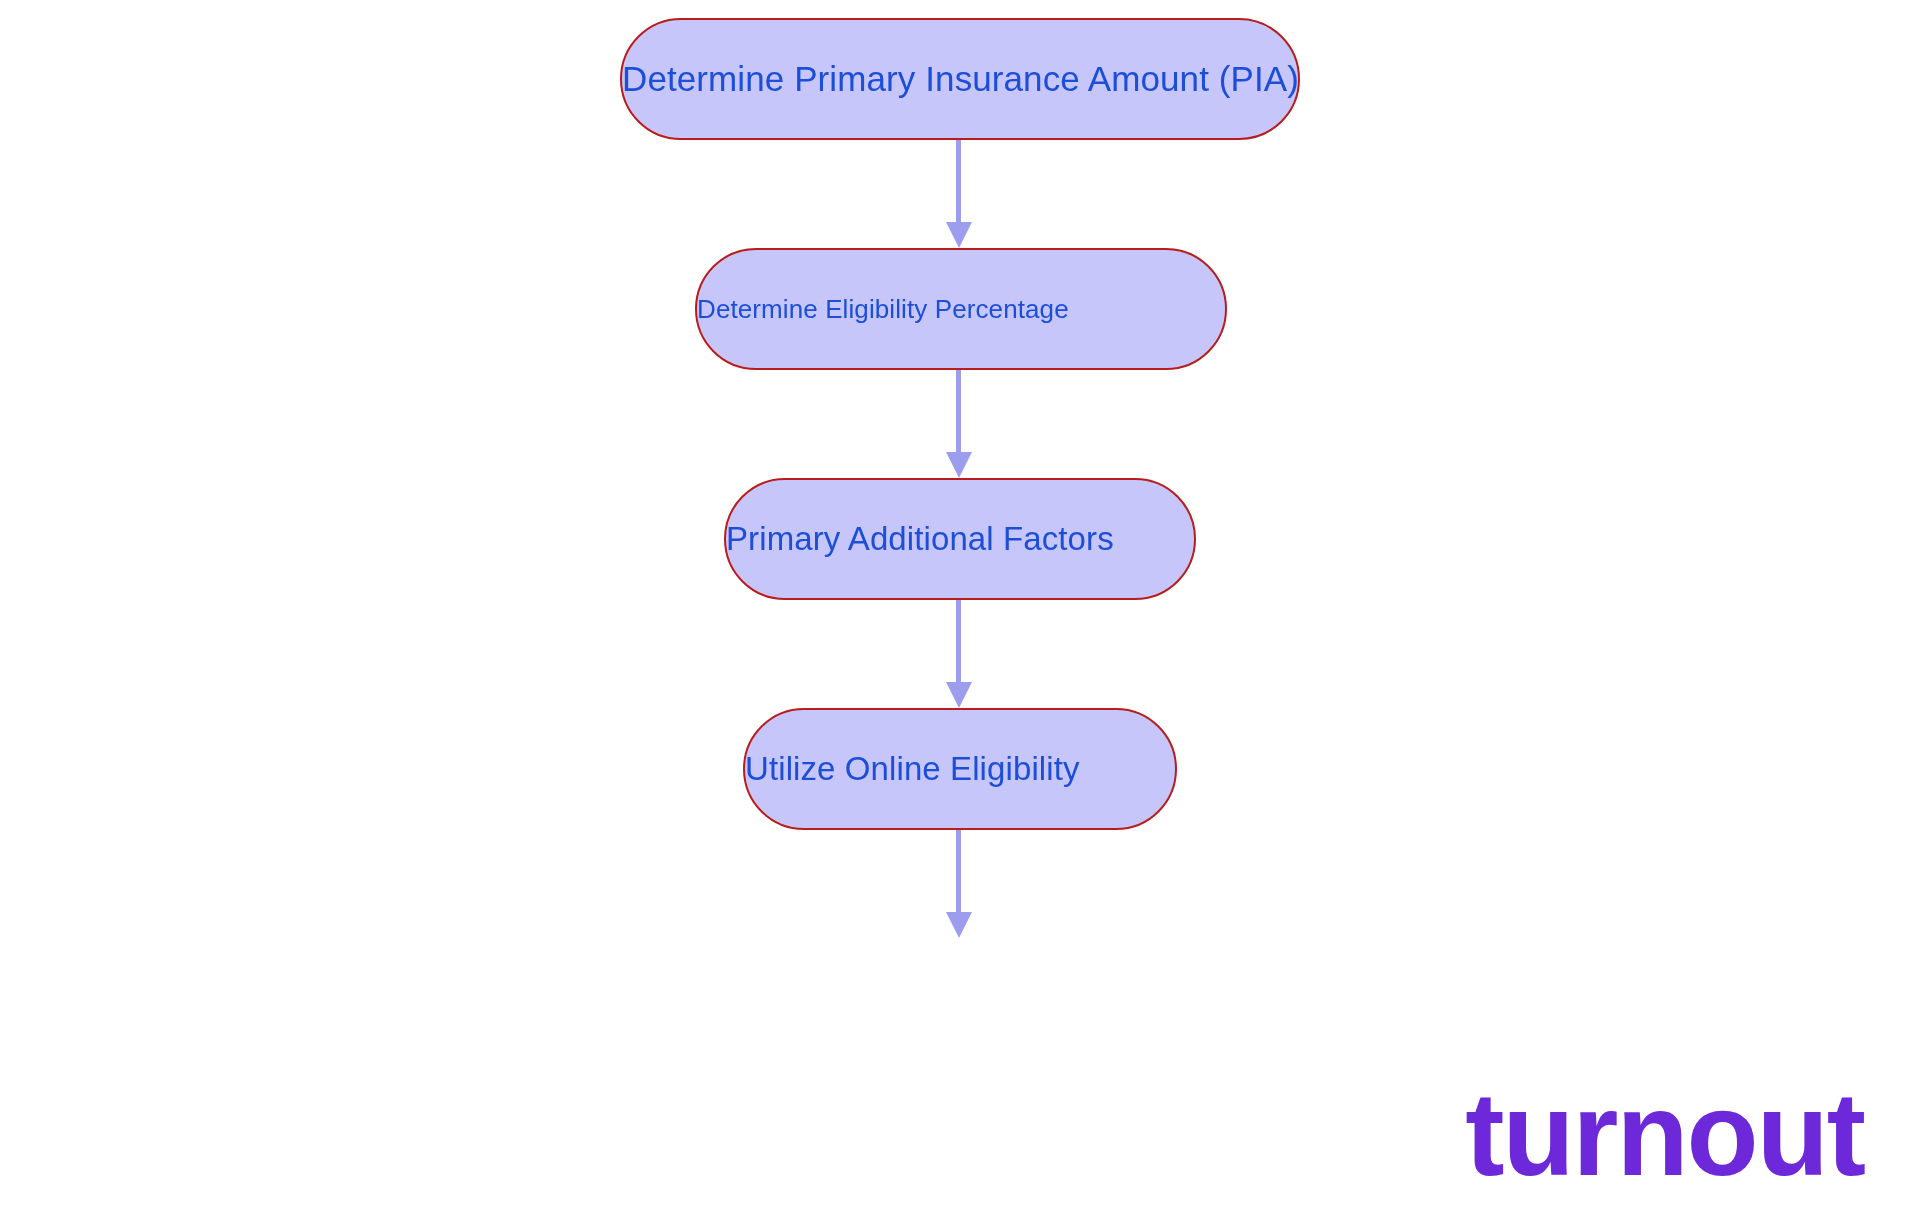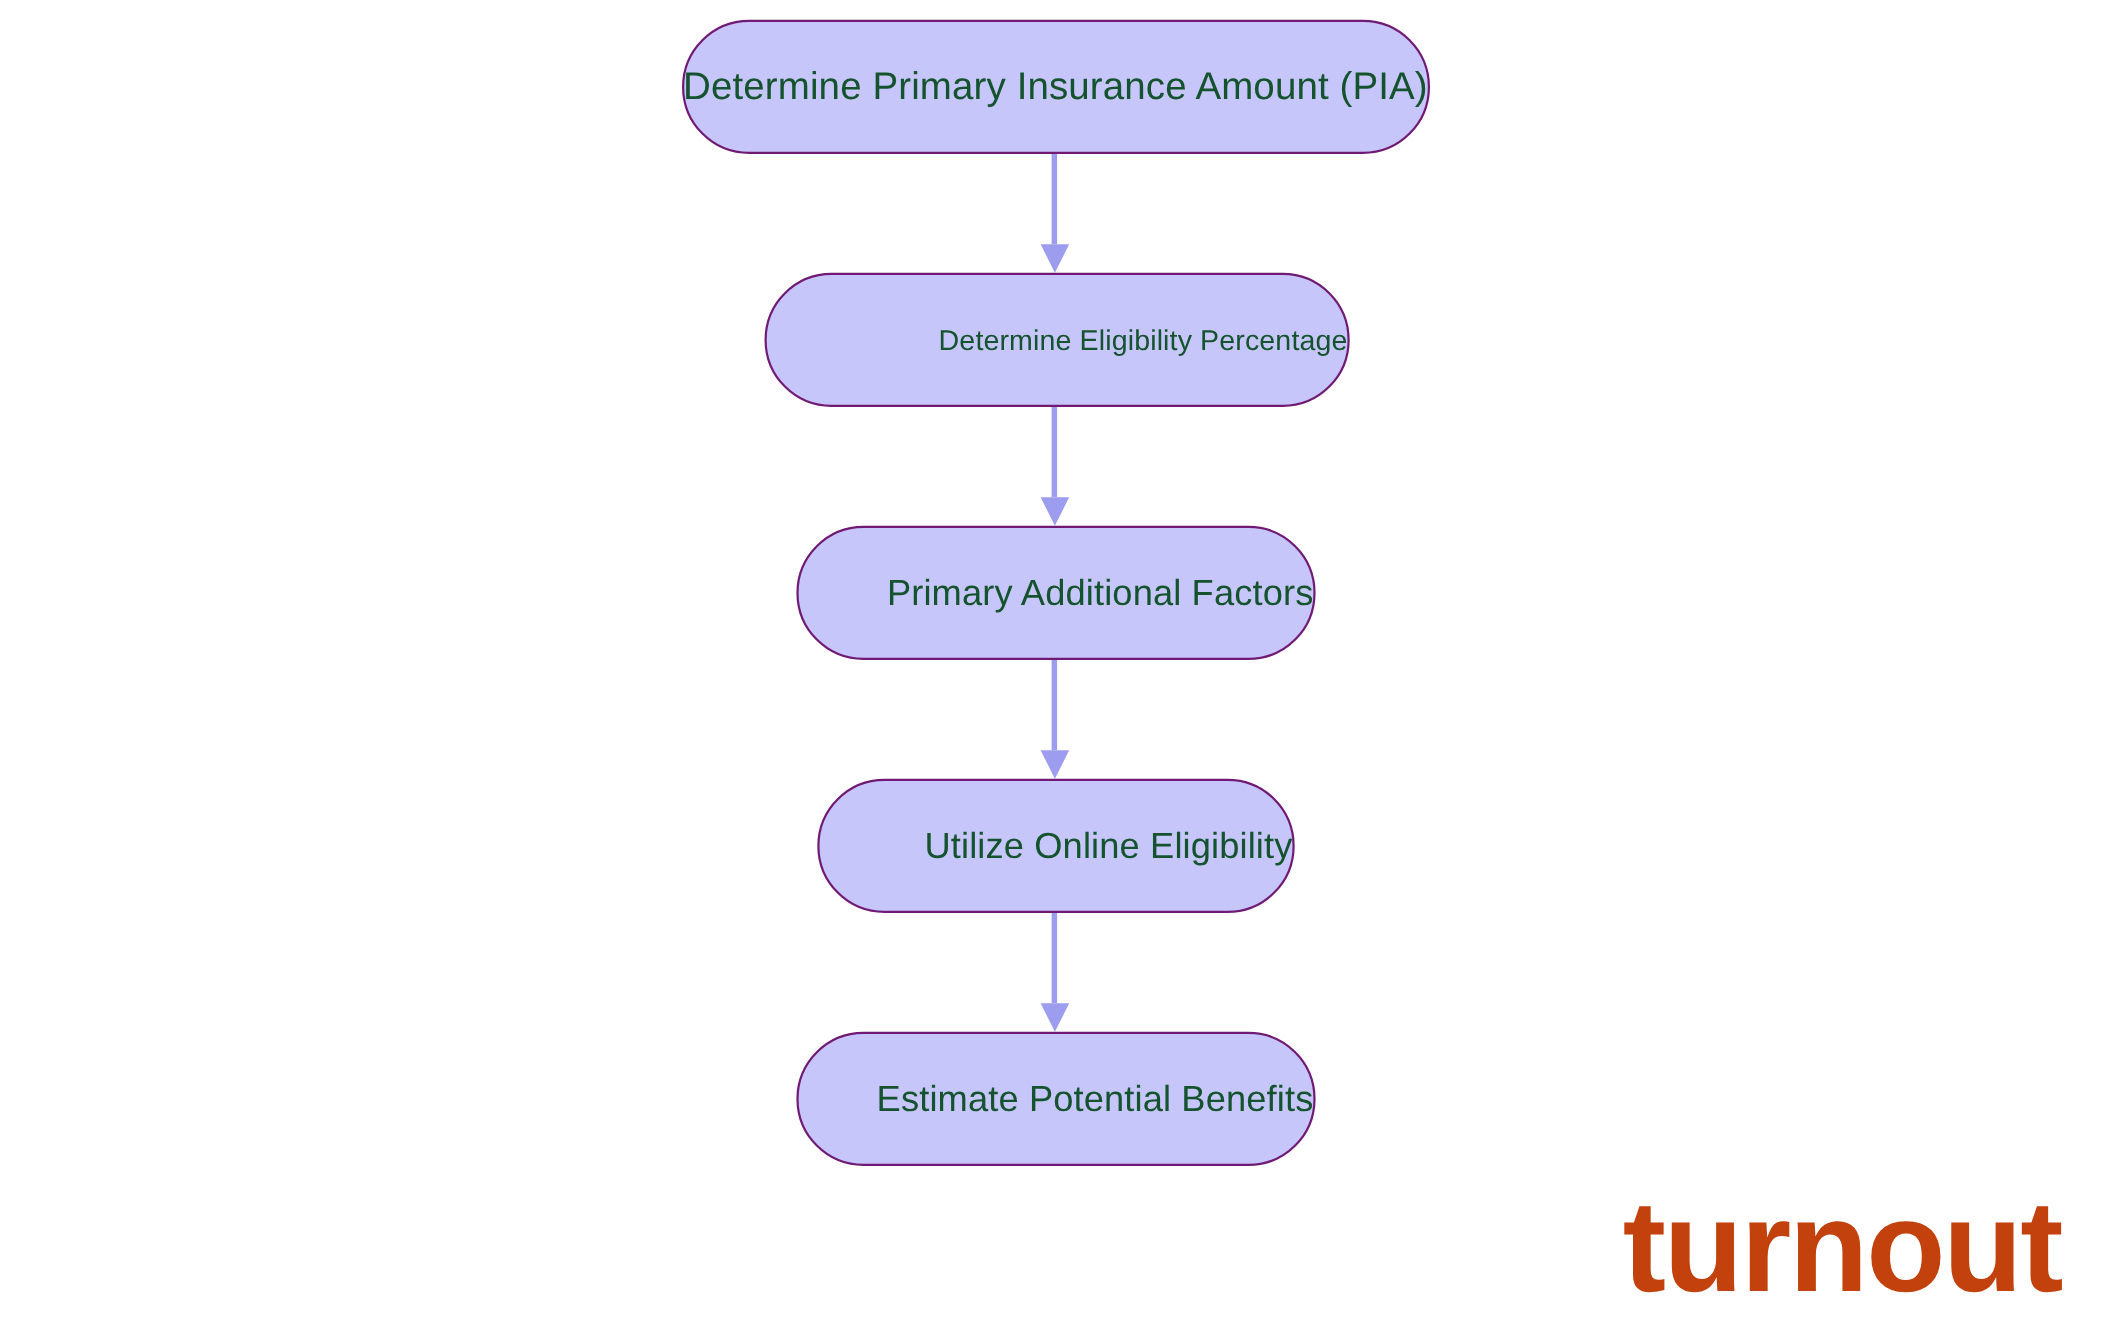--- a/index.html
+++ b/index.html
@@ -20,27 +20,27 @@
     position: absolute;
     inset: 0;
     width: 1920px;
     height: 1215px;
   }
 
   .flow-node {
     position: absolute;
     box-sizing: border-box;
     background: #c6c6fb;
-    border: 2px solid #701a75;
+    border: 2px solid #b91c1c;
     border-radius: 62px;
     display: flex;
     align-items: center;
-    justify-content: flex-end;
+    justify-content: flex-start;
     text-align: center;
-    color: #14532d;
+    color: #1d4ed8;
     font-family: "Liberation Sans", "DejaVu Sans", sans-serif;
     font-weight: 400;
     letter-spacing: 0.1px;
     white-space: nowrap;
   }
 
   .flow-node .node-label {
     display: block;
     line-height: 1.1;
   }
@@ -108,23 +108,23 @@
     border-top: 26px solid #9d9df0;
   }
   .arrowhead.a0 { top: 222px; }
   .arrowhead.a1 { top: 452px; }
   .arrowhead.a2 { top: 682px; }
   .arrowhead.a3 { top: 912px; }
 
   
   #brand-logo {
     position: absolute;
-    right: 46px;
+    right: 56px;
     bottom: 22px;
-    color: #c2410c;
+    color: #6d28d9;
     font-family: "Liberation Sans", "DejaVu Sans", sans-serif;
     font-size: 118px;
     font-weight: 700;
     letter-spacing: -2px;
     line-height: 1;
     user-select: none;
   }
 </style>
 </head>
 <body>
@@ -152,19 +152,16 @@
   <div class="connector c2"></div>
   <div class="arrowhead a2"></div>
 
   <div class="flow-node" id="node-3">
     <span class="node-label">Utilize Online Eligibility</span>
   </div>
 
   <div class="connector c3"></div>
   <div class="arrowhead a3"></div>
 
-  <div class="flow-node" id="node-4">
-    <span class="node-label">Estimate Potential Benefits</span>
-  </div>
 
   <div id="brand-logo">turnout</div>
 
 </div>
 
 </body></html>

